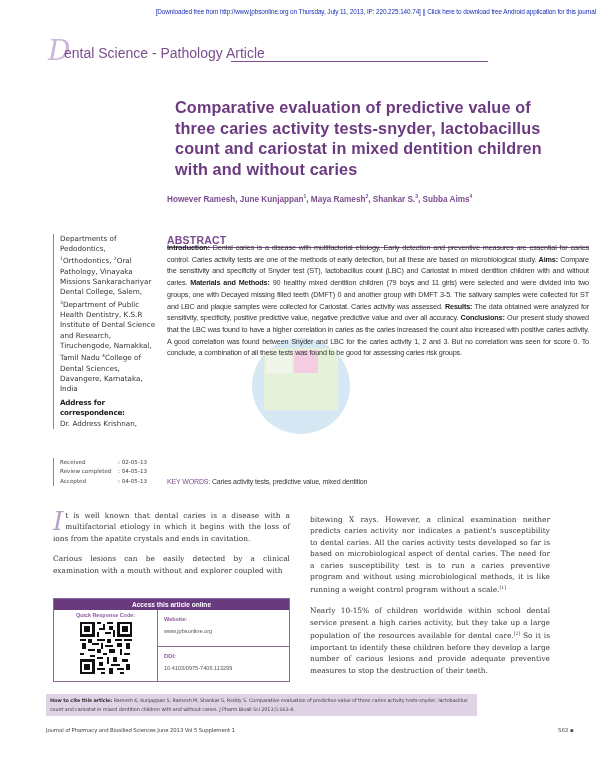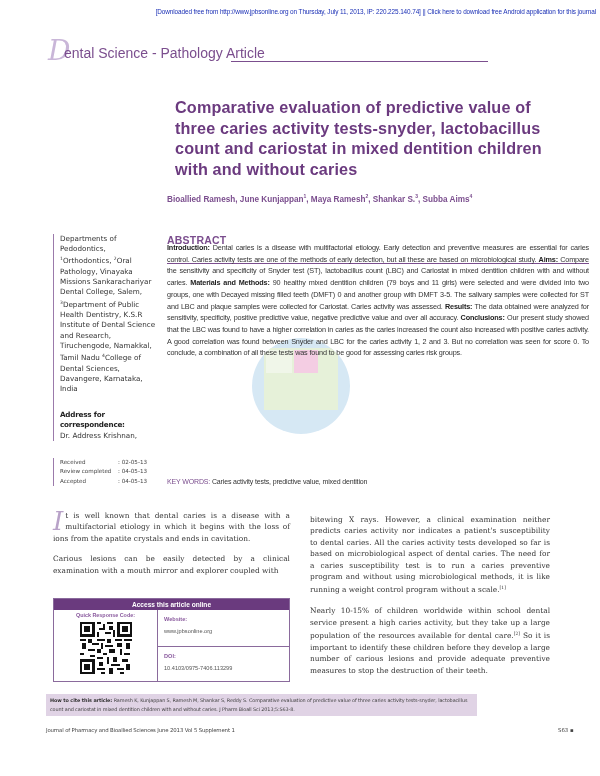--- a/index.html
+++ b/index.html
@@ -36,34 +36,34 @@
     font-family: "Liberation Sans", sans-serif; font-weight: bold; font-size: 8.2px; color: #7b4e8e; white-space: nowrap;
   }
   .authors sup { font-size: 5px; }
 
   .affil {
     position: absolute; left: 53px; top: 234px; width: 104px;
     border-left: 1.5px solid #9b7aab; padding-left: 6px;
     font-family: "DejaVu Sans", sans-serif; font-size: 7.2px; line-height: 10.2px; color: #333;
   }
   .affil sup { font-size: 4.5px; }
-  .corr-title { font-weight: bold; margin-top: 16px; color: #222; letter-spacing: -0.2px; }
+  .corr-title { font-weight: bold; margin-top: 4px; color: #222; letter-spacing: -0.2px; }
 
   .dates {
     position: absolute; left: 53px; top: 458px; width: 104px;
     border-left: 1.5px solid #9b7aab; padding-left: 6px;
     font-family: "DejaVu Sans", sans-serif; font-size: 5.6px; line-height: 9.4px; color: #444;
   }
   .dates .row { display: flex; }
   .dates .lbl { width: 58px; }
 
   .abstract-head {
     position: absolute; left: 167px; top: 234px; width: 422px;
     font-family: "Liberation Sans", sans-serif; font-weight: bold; font-size: 10.5px; color: #7b4e8e;
-    border-bottom: 1px solid #7b4e8e; padding-bottom: 17px; letter-spacing: 0.2px;
+    border-bottom: 1px solid #7b4e8e; padding-bottom: 1px; letter-spacing: 0.2px;
   }
   .abstract-body {
     position: absolute; left: 167px; top: 242px; width: 422px;
     font-family: "Liberation Sans", sans-serif; font-size: 7.25px; line-height: 11.7px; color: #333;
     text-align: justify; letter-spacing: -0.15px;
   }
   .abstract-body b { color: #222; }
 
   .watermark { position: absolute; left: 252px; top: 338px; width: 98px; height: 96px; border-radius: 50%;
     background: #cfe4f3; opacity: 0.85; overflow: hidden; }
@@ -136,21 +136,21 @@
 
 <div class="section-header">
   <span class="drop-d">D</span>
   <span class="section-text">ental Science - Pathology Article</span>
   <div class="rule"></div>
 </div>
 
 <h1 class="title">Comparative evaluation of predictive value of three caries activity tests-snyder, lactobacillus count and cariostat in mixed dentition children with and without caries</h1>
 
 <div class="authors">
-  <span>Bioallied Ramesh</span>, <span>June Kunjappan</span><sup>1</sup>, <span>Maya Ramesh</span><sup>2</sup>, <span>Shankar S.</span><sup>3</sup>, <span>Subba Aims</span><sup>4</sup>
+  <span>However Ramesh</span>, <span>June Kunjappan</span><sup>1</sup>, <span>Maya Ramesh</span><sup>2</sup>, <span>Shankar S.</span><sup>3</sup>, <span>Subba Aims</span><sup>4</sup>
 </div>
 
 <div class="affil">
   <div>
     <span>Departments of Pedodontics, </span><sup>1</sup><span>Orthodontics, </span><sup>2</sup><span>Oral Pathology, Vinayaka Missions Sankarachariyar Dental College, Salem, </span><sup>3</sup><span>Department of Public Health Dentistry, K.S.R Institute of Dental Science and Research, Tiruchengode, Namakkal, Tamil Nadu </span><sup>4</sup><span>College of Dental Sciences, Davangere, Karnataka, India</span>
   </div>
   <div class="corr-title">Address for correspondence:</div>
   <div>Dr. Address Krishnan,</div>
 </div>
 
@@ -180,21 +180,21 @@
 <div class="abstract-body">
   <b>Introduction:</b><span> Dental caries is a disease with multifactorial etiology. Early detection and preventive measures are essential for caries control. Caries activity tests are one of the methods of early detection, but all these are based on microbiological study. </span><b>Aims:</b><span> Compare the sensitivity and specificity of Snyder test (ST), lactobacillus count (LBC) and Cariostat in mixed dentition children with and without caries. </span><b>Materials and Methods:</b><span> 90 healthy mixed dentition children (79 boys and 11 girls) were selected and were divided into two groups, one with Decayed missing filled teeth (DMFT) 0 and another group with DMFT 3-5. The salivary samples were collected for ST and LBC and plaque samples were collected for Cariostat. Caries activity was assessed. </span><b>Results:</b><span> The data obtained were analyzed for sensitivity, specificity, positive predictive value, negative predictive value and over all accuracy. </span><b>Conclusions:</b><span> Our present study showed that the LBC was found to have a higher correlation in caries as the caries increased the count also increased with positive caries activity. A good correlation was found between Snyder and LBC for the caries activity 1, 2 and 3. But no correlation was seen for score 0. To conclude, a combination of all these tests was found to be good for assessing caries risk groups.</span>
 </div>
 
 <div class="keywords">
   <span class="kw-label">KEY WORDS:</span><span> Caries activity tests, predictive value, mixed dentition</span>
 </div>
 
 <div class="col-left">
   <p class="first"><span class="dropcap">I</span><span>t is well known that dental caries is a disease with a multifactorial etiology in which it begins with the loss of ions from the apatite crystals and ends in cavitation.</span></p>
-  <p>Carious lesions can be easily detected by a clinical examination with a mouth mirror and explorer coupled with</p>
+  <p>Carious lesions can be easily detected by a clinical examination with a mouth without and explorer coupled with</p>
 </div>
 
 <div class="access-box">
   <div class="hdr">Access this article online</div>
   <div class="bodyrow">
     <div class="qrcell">
       <div class="qrlabel">Quick Response Code:</div>
       <svg class="qr" viewBox="0 0 25 25" shape-rendering="crispEdges">
         <rect width="25" height="25" fill="#fff"></rect>
         <g fill="#111">

